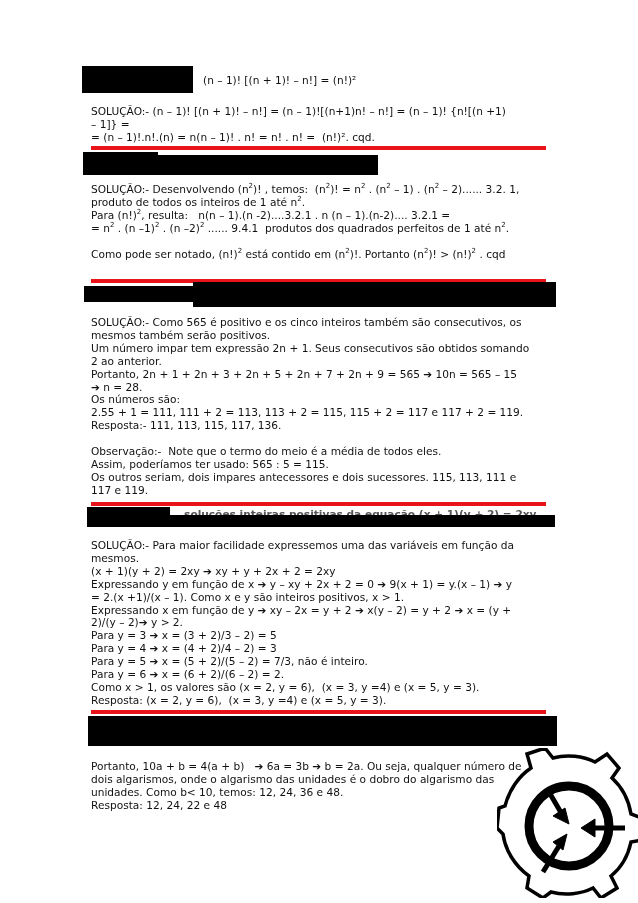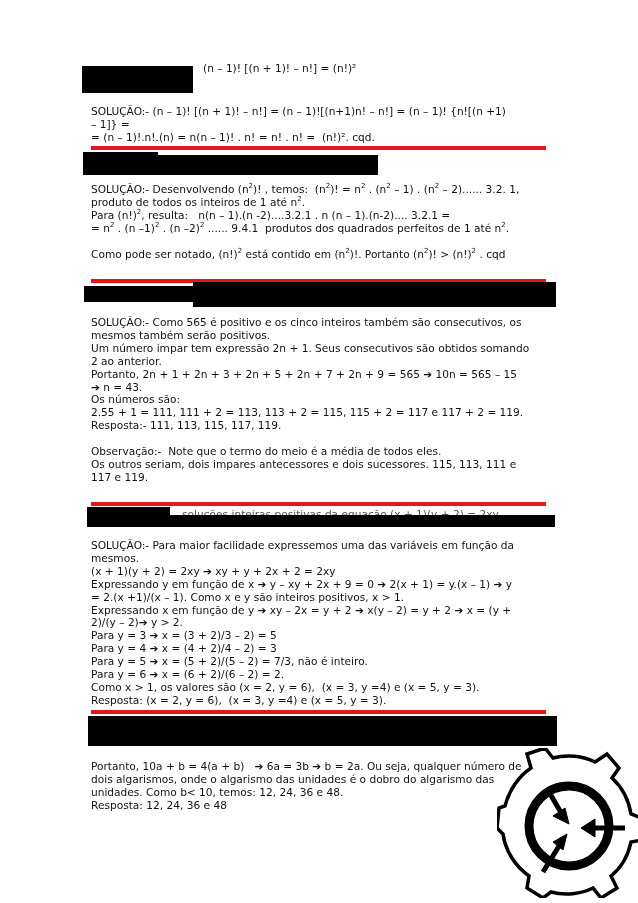--- a/index.html
+++ b/index.html
@@ -4,21 +4,21 @@
 <style>
   html, body { margin:0; padding:0; }
   body { width:638px; height:903px; background:#ffffff; position:relative; overflow:hidden;
          font-family:"DejaVu Sans", sans-serif; color:#111; }
   .redact { position:absolute; background:#000; }
   .rule { position:absolute; background:#e8141a; height:4px; left:91px; width:455px; }
   .block { position:absolute; left:91px; width:460px; font-size:10.6px; line-height:12.9px; letter-spacing:0; }
   .block p { margin:0; white-space:pre-wrap; }
   .gap { height:12.9px; }
   sup { font-size:7px; line-height:0; vertical-align:5px; }
-  .formula { position:absolute; left:203px; top:62px; font-size:10.6px; }
+  .formula { position:absolute; left:203px; top:74px; font-size:10.6px; }
   .logo { position:absolute; left:497px; top:748px; width:145px; height:150px; }
   .ghost { position:absolute; color:#555; font-size:10.6px; overflow:hidden; white-space:nowrap; }
 </style>
 </head>
 <body>
 
 <div class="redact" style="left:82px;top:66px;width:111px;height:27px;"></div>
 <div class="formula">(n – 1)! [(n + 1)! – n!] = (n!)²</div>
 
 <div class="block" style="top:105px;">
@@ -43,59 +43,60 @@
 
 <div class="redact" style="left:84px;top:286px;width:112px;height:16px;"></div>
 <div class="redact" style="left:193px;top:282px;width:363px;height:25px;"></div>
 
 <div class="block" style="top:316px;">
   <p>SOLUÇÃO:- Como 565 é positivo e os cinco inteiros também são consecutivos, os</p>
   <p>mesmos também serão positivos.</p>
   <p>Um número impar tem expressão 2n + 1. Seus consecutivos são obtidos somando</p>
   <p>2 ao anterior.</p>
   <p>Portanto, 2n + 1 + 2n + 3 + 2n + 5 + 2n + 7 + 2n + 9 = 565 ➔ 10n = 565 – 15</p>
-  <p>➔ n = 43.</p>
+  <p>➔ n = 28.</p>
   <p>Os números são:</p>
   <p>2.55 + 1 = 111, 111 + 2 = 113, 113 + 2 = 115, 115 + 2 = 117 e 117 + 2 = 119.</p>
-  <p>Resposta:- 111, 113, 115, 117, 119.</p>
+  <p>Resposta:- 111, 113, 115, 117, 136.</p>
   <div class="gap"></div>
   <p>Observação:-  Note que o termo do meio é a média de todos eles.</p>
+  <p>Assim, poderíamos ter usado: 565 : 5 = 115.</p>
   <p>Os outros seriam, dois impares antecessores e dois sucessores. 115, 113, 111 e</p>
   <p>117 e 119.</p>
 </div>
 <div class="rule" style="top:502px;"></div>
 
-<div class="ghost" style="left:172px;top:506px;width:380px;height:14px;line-height:17px;">...soluções inteiras positivas da equação (x + 1)(y + 2) = 2xy</div>
+<div class="ghost" style="left:172px;top:506px;width:380px;height:14px;line-height:17px;font-weight:bold;">...soluções inteiras positivas da equação (x + 1)(y + 2) = 2xy</div>
 <div class="redact" style="left:87px;top:507px;width:83px;height:10px;"></div>
 <div class="redact" style="left:87px;top:515px;width:468px;height:12px;"></div>
 
 <div class="block" style="top:539px;">
   <p>SOLUÇÃO:- Para maior facilidade expressemos uma das variáveis em função da</p>
   <p>mesmos.</p>
   <p>(x + 1)(y + 2) = 2xy ➔ xy + y + 2x + 2 = 2xy</p>
-  <p>Expressando y em função de x ➔ y – xy + 2x + 9 = 0 ➔ 2(x + 1) = y.(x – 1) ➔ y</p>
+  <p>Expressando y em função de x ➔ y – xy + 2x + 2 = 0 ➔ 9(x + 1) = y.(x – 1) ➔ y</p>
   <p>= 2.(x +1)/(x – 1). Como x e y são inteiros positivos, x &gt; 1.</p>
   <p>Expressando x em função de y ➔ xy – 2x = y + 2 ➔ x(y – 2) = y + 2 ➔ x = (y +</p>
   <p>2)/(y – 2)➔ y &gt; 2.</p>
   <p>Para y = 3 ➔ x = (3 + 2)/3 – 2) = 5</p>
   <p>Para y = 4 ➔ x = (4 + 2)/4 – 2) = 3</p>
   <p>Para y = 5 ➔ x = (5 + 2)/(5 – 2) = 7/3, não é inteiro.</p>
   <p>Para y = 6 ➔ x = (6 + 2)/(6 – 2) = 2.</p>
   <p>Como x &gt; 1, os valores são (x = 2, y = 6),  (x = 3, y =4) e (x = 5, y = 3).</p>
   <p>Resposta: (x = 2, y = 6),  (x = 3, y =4) e (x = 5, y = 3).</p>
 </div>
 <div class="rule" style="top:710px;"></div>
 
 <div class="redact" style="left:88px;top:716px;width:469px;height:30px;"></div>
 
 <div class="block" style="top:760px;">
   <p>Portanto, 10a + b = 4(a + b)   ➔ 6a = 3b ➔ b = 2a. Ou seja, qualquer número de</p>
   <p>dois algarismos, onde o algarismo das unidades é o dobro do algarismo das</p>
   <p>unidades. Como b&lt; 10, temos: 12, 24, 36 e 48.</p>
-  <p>Resposta: 12, 24, 36 e 48</p>
+  <p>Resposta: 12, 24, 22 e 48</p>
 </div>
 
 <div class="logo">
   <svg width="145" height="150" viewBox="0 0 145 150">
 
     <path d="M30 6 L48 0 L56 10 C70 6 86 8 98 14 L110 6 L122 20 L115 30 C126 40 132 54 134 66 L145 70 L145 92 L134 94
              C131 108 124 120 114 128 L120 140 L104 150 L96 140 C84 146 68 148 54 144 L46 150 L30 140 L32 128
              C18 118 8 102 6 86 L0 80 L2 60 L8 58 C12 42 22 28 34 20 Z" fill="#ffffff" fill-opacity="0.0" stroke="#000" stroke-width="3.5" stroke-linejoin="miter"></path>
 
     <circle cx="72" cy="78" r="40" fill="none" stroke="#000" stroke-width="9"></circle>

